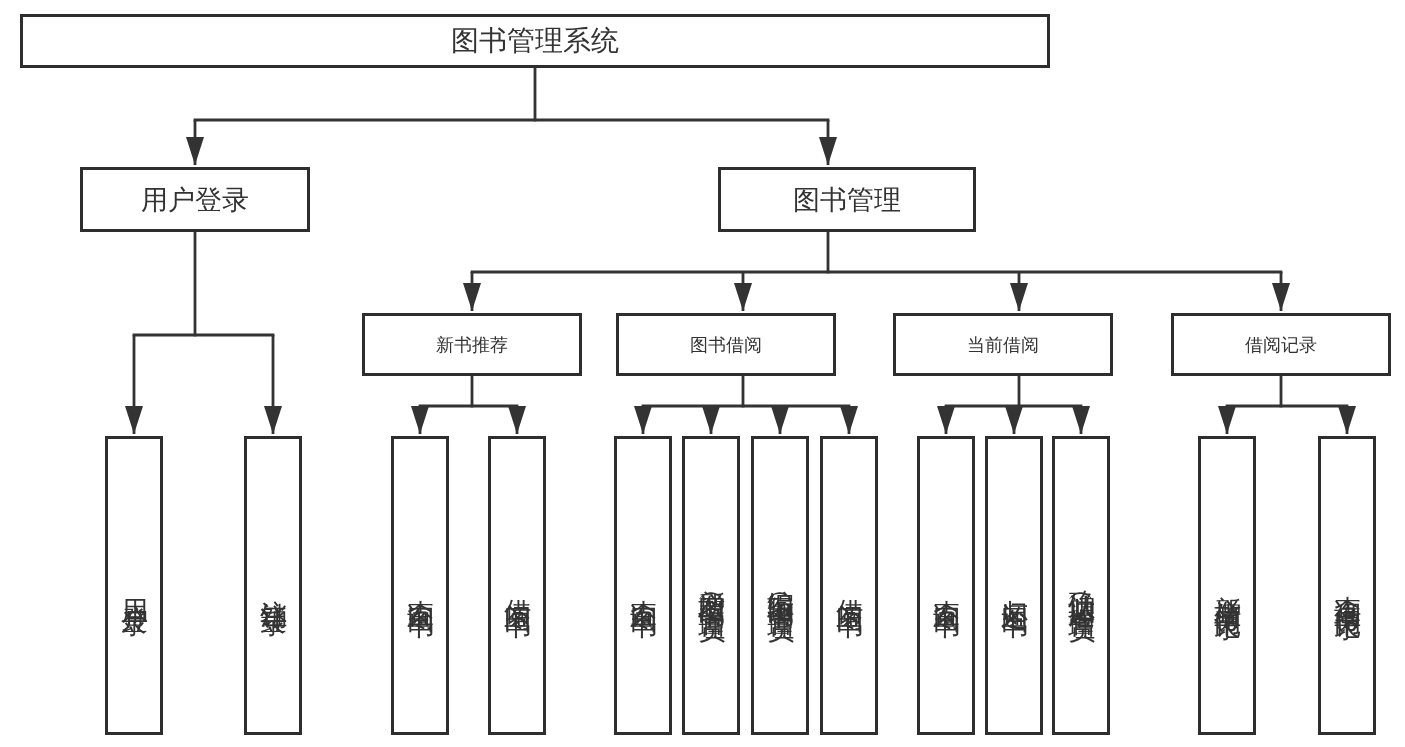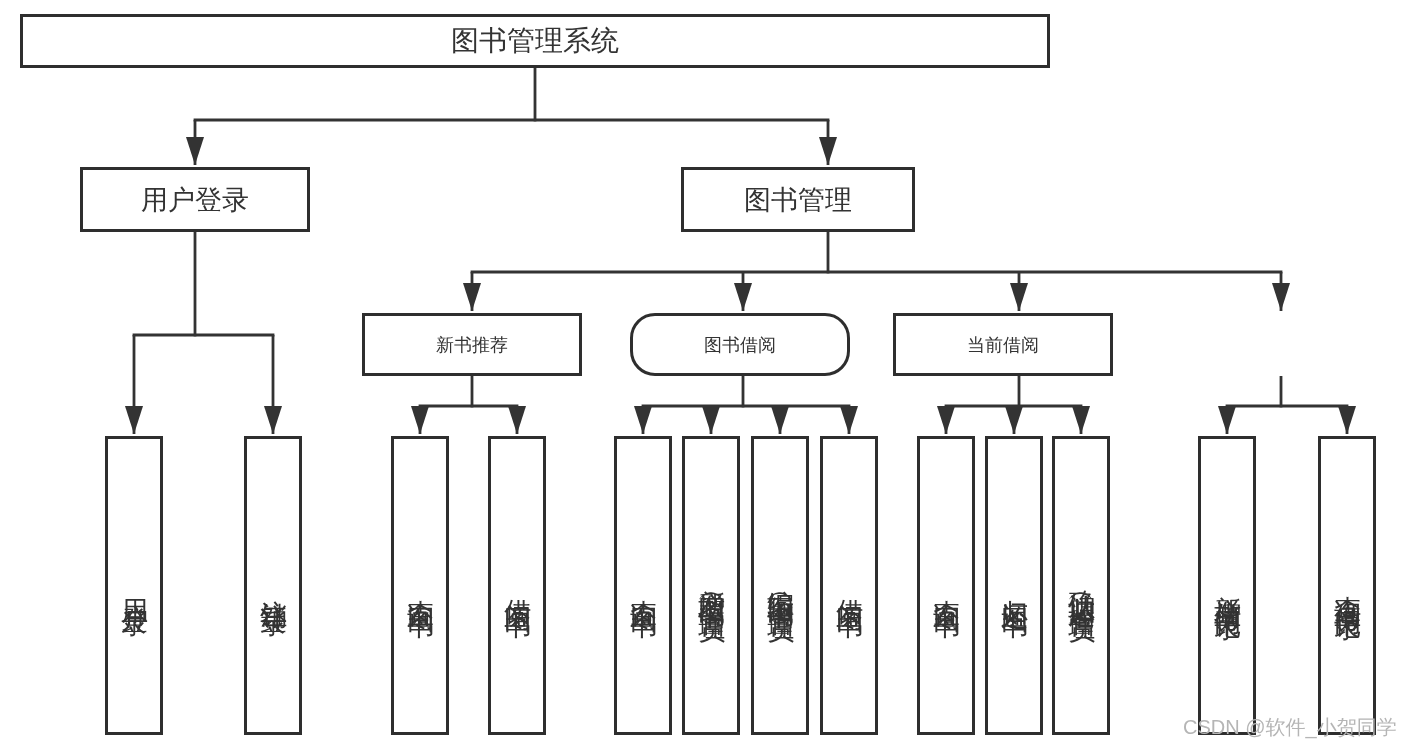--- a/index.html
+++ b/index.html
@@ -26,24 +26,24 @@
     justify-content: center;
     color: #333333;
   }
   .node span { white-space: nowrap; }
   .root {
     left: 20px; top: 14px; width: 1030px; height: 54px;
     font-size: 28px;
   }
   .lvl1 { top: 167px; height: 65px; font-size: 27px; }
   .n-user-login  { left: 80px;  width: 230px; }
-  .n-book-mgmt   { left: 681px; width: 234px; font-family: Liberation Mono, monospace; }
+  .n-book-mgmt   { left: 718px; width: 258px; font-family: Liberation Mono, monospace; }
   .lvl2 { top: 313px; height: 63px; width: 220px; font-size: 18px; }
   .n-new-book    { left: 362px; }
-  .n-book-borrow { left: 630px; border-radius: 25px; }
+  .n-book-borrow { left: 616px; }
   .n-cur-borrow  { left: 893px; }
   .n-borrow-rec  { left: 1171px; }
   .leaf {
     top: 436px; height: 299px; width: 58px;
     font-size: 27px;
   }
   .leaf .vtext {
     writing-mode: vertical-rl;
     text-orientation: mixed;
     letter-spacing: 4px;
@@ -139,20 +139,23 @@
 
   <div class="node lvl2 n-new-book">
     <span>新书推荐</span>
   </div>
   <div class="node lvl2 n-book-borrow">
     <span>图书借阅</span>
   </div>
   <div class="node lvl2 n-cur-borrow">
     <span>当前借阅</span>
   </div>
+  <div class="node lvl2 n-borrow-rec">
+    <span>借阅记录</span>
+  </div>
 
   <div class="node leaf lf-a">
     <span class="vtext">用户登录</span>
   </div>
   <div class="node leaf lf-b">
     <span class="vtext">注销登录</span>
   </div>
 
   <div class="node leaf lf-c">
     <span class="vtext">查询图书</span>
@@ -184,15 +187,14 @@
     <span class="vtext">确认归还（管理员）</span>
   </div>
 
   <div class="node leaf lf-l">
     <span class="vtext">新增借阅记录</span>
   </div>
   <div class="node leaf lf-m">
     <span class="vtext">查询借阅记录</span>
   </div>
 
-  <div class="watermark">CSDN @软件_小贺同学</div>
 
 </div>
 
 </body></html>

